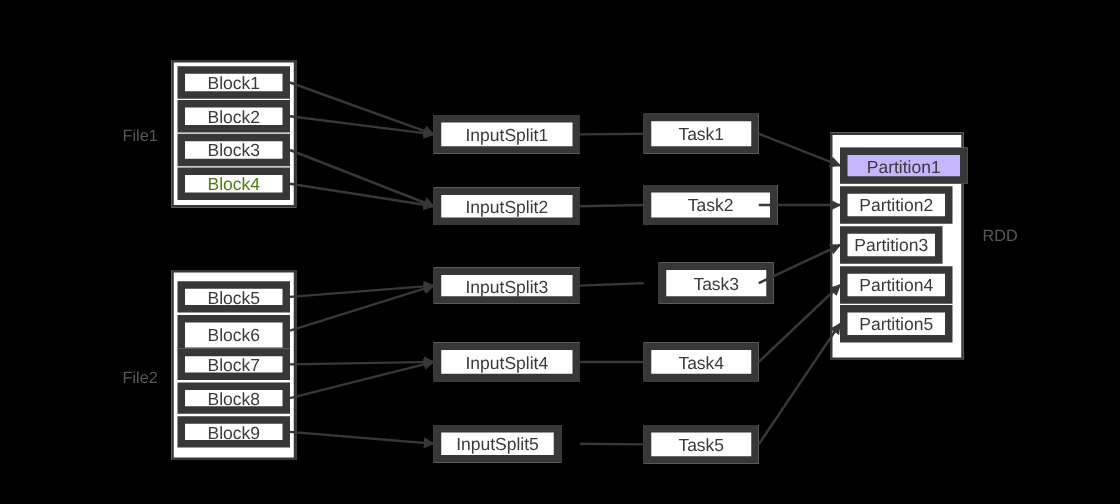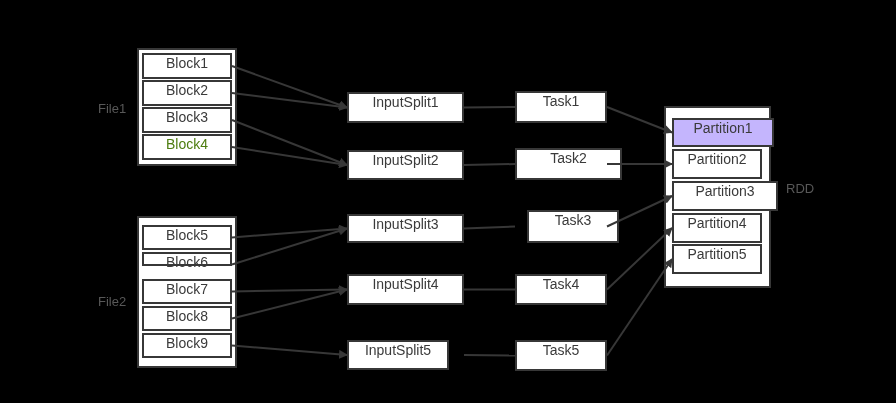--- a/index.html
+++ b/index.html
@@ -18,23 +18,24 @@
   .group-box {
     position: absolute;
     background: #ffffff;
     border: 2px solid #373737;
     box-sizing: border-box;
     z-index: 1;
   }
   .node {
     position: absolute;
     background: #ffffff;
-    border: 2px solid #d946ef;
+    border: 6px solid #d946ef;
     box-sizing: border-box;
     display: flex;
+    align-items: center;
     justify-content: center;
     z-index: 2;
   }
   .node span {
     color: #3a3a3a;
     font-size: 14px;
     white-space: nowrap;
   }
   .side-label {
     position: absolute;
@@ -69,21 +70,21 @@
     </div>
     <div class="node" style="left: 142px; top: 107px; width: 90px; height: 26px; border-color: rgb(55, 55, 55); background: rgb(255, 255, 255);">
       <span style="color: rgb(58, 58, 58);">Block3</span>
     </div>
     <div class="node" style="left: 142px; top: 134px; width: 90px; height: 26px; border-color: rgb(55, 55, 55); background: rgb(255, 255, 255);">
       <span style="color: #4d7c0f;">Block4</span>
     </div>
     <div class="node" style="left: 142px; top: 225px; width: 90px; height: 25px; border-color: rgb(55, 55, 55); background: rgb(255, 255, 255);">
       <span style="color: rgb(58, 58, 58);">Block5</span>
     </div>
-    <div class="node" style="left: 142px; top: 252px; width: 90px; height: 14px; border-color: rgb(55, 55, 55); background: rgb(255, 255, 255);">
+    <div class="node" style="left: 142px; top: 252px; width: 90px; height: 32px; border-color: rgb(55, 55, 55); background: rgb(255, 255, 255);">
       <span style="color: rgb(58, 58, 58);">Block6</span>
     </div>
     <div class="node" style="left: 142px; top: 279px; width: 90px; height: 25px; border-color: rgb(55, 55, 55); background: rgb(255, 255, 255);">
       <span style="color: rgb(58, 58, 58);">Block7</span>
     </div>
     <div class="node" style="left: 142px; top: 306px; width: 90px; height: 25px; border-color: rgb(55, 55, 55); background: rgb(255, 255, 255);">
       <span style="color: rgb(58, 58, 58);">Block8</span>
     </div>
     <div class="node" style="left: 142px; top: 333px; width: 90px; height: 25px; border-color: rgb(55, 55, 55); background: rgb(255, 255, 255);">
       <span style="color: rgb(58, 58, 58);">Block9</span>
@@ -117,21 +118,21 @@
     </div>
     <div class="node" style="left: 515px; top: 340px; width: 92px; height: 31px; border-color: rgb(55, 55, 55); background: rgb(255, 255, 255);">
       <span style="color: rgb(58, 58, 58);">Task5</span>
     </div>
     <div class="node" style="left: 672px; top: 118px; width: 102px; height: 29px; border-color: rgb(55, 55, 55); background: #c4b5fd;">
       <span style="color: rgb(58, 58, 58);">Partition1</span>
     </div>
     <div class="node" style="left: 672px; top: 149px; width: 90px; height: 30px; border-color: rgb(55, 55, 55); background: rgb(255, 255, 255);">
       <span style="color: rgb(58, 58, 58);">Partition2</span>
     </div>
-    <div class="node" style="left: 672px; top: 181px; width: 106px; height: 30px; border-color: rgb(55, 55, 55); background: rgb(255, 255, 255);">
+    <div class="node" style="left: 672px; top: 181px; width: 82px; height: 30px; border-color: rgb(55, 55, 55); background: rgb(255, 255, 255);">
       <span style="color: rgb(58, 58, 58);">Partition3</span>
     </div>
     <div class="node" style="left: 672px; top: 213px; width: 90px; height: 30px; border-color: rgb(55, 55, 55); background: rgb(255, 255, 255);">
       <span style="color: rgb(58, 58, 58);">Partition4</span>
     </div>
     <div class="node" style="left: 672px; top: 244px; width: 90px; height: 30px; border-color: rgb(55, 55, 55); background: rgb(255, 255, 255);">
       <span style="color: rgb(58, 58, 58);">Partition5</span>
     </div>
     <svg class="connectors" width="896" height="403">
       <defs>

